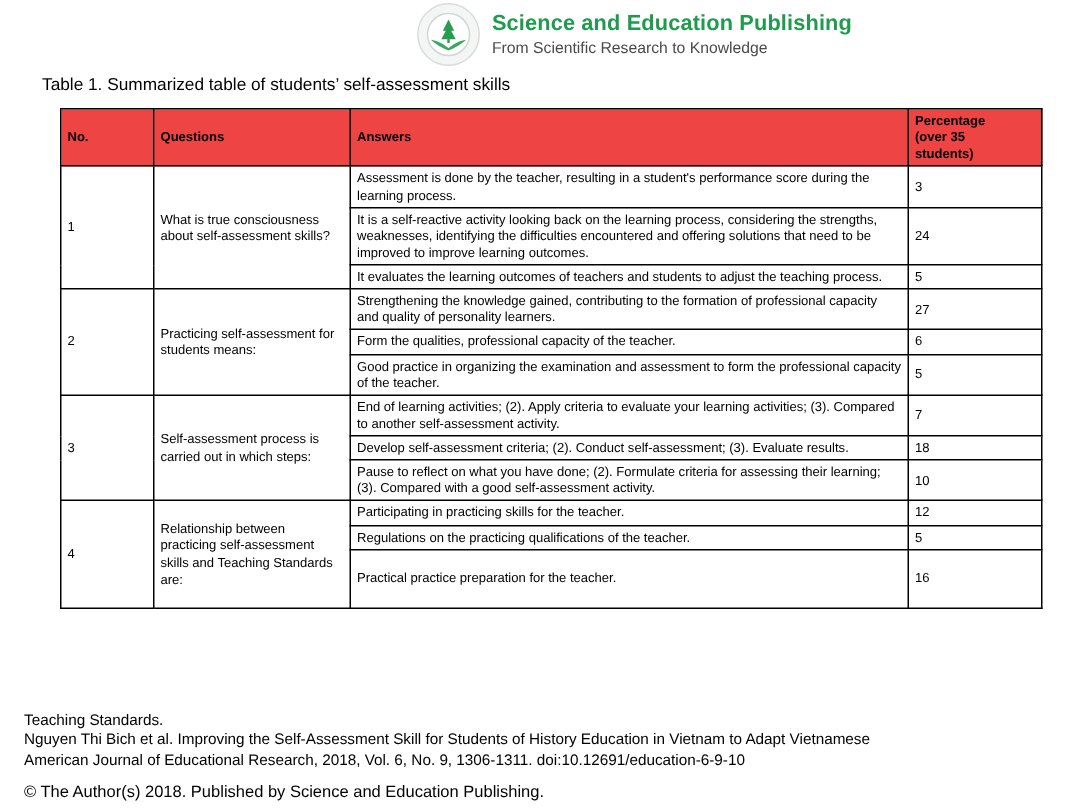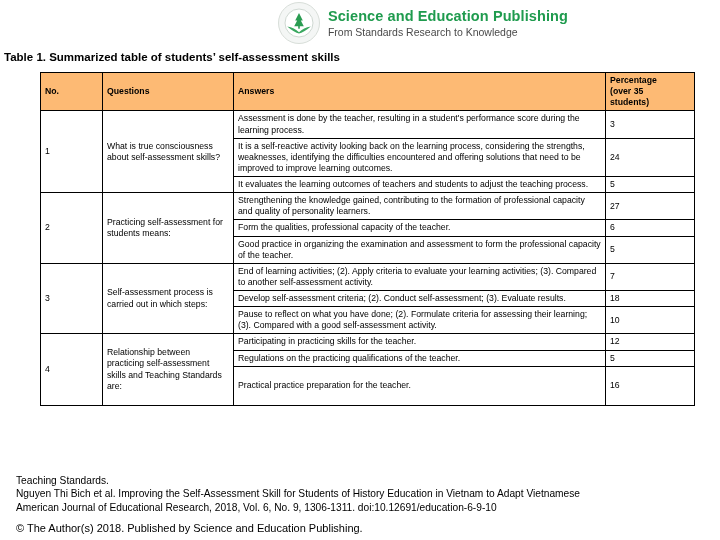--- a/index.html
+++ b/index.html
@@ -59,24 +59,24 @@
   .brand-sub {
     font-size: 10.5px;
     color: #4a4a4a;
     white-space: nowrap;
     margin-top: 1px;
   }
 
   
   .table-caption {
     position: absolute;
-    left: 4px;
+    left: 28px;
     top: 51px;
     font-size: 11.5px;
-    font-weight: bold;
+    font-weight: normal;
     white-space: nowrap;
   }
 
   
   .table-wrap {
     position: absolute;
     left: 40px;
     top: 72px;
     width: 618px;
   }
@@ -88,21 +88,21 @@
   }
   table.data td, table.data th {
     border: 1px solid #000000;
     padding: 2px 4px;
     vertical-align: middle;
     line-height: 1.28;
     text-align: left;
     font-weight: normal;
   }
   table.data thead th {
-    background: #fdba74;
+    background: #ef4444;
     font-weight: bold;
     font-size: 8.7px;
     vertical-align: middle;
   }
   th.col-no  { width: 53px;  text-align: center; }
   th.col-q   { width: 122px; margin-left: 46px; }
   th.col-a   { width: 363px; margin-left: 16px; }
   th.col-p   { width: 80px;  text-align: center; }
 
   td.c-no { text-align: center; vertical-align: middle; }
@@ -139,21 +139,21 @@
     <div class="brand-logo">
       <svg width="30" height="30" viewBox="0 0 30 30" aria-hidden="true">
         <circle cx="15" cy="15" r="14" fill="#ffffff" stroke="#cfd8d2" stroke-width="1"></circle>
         <path d="M15 5 L11.2 12.5 L13.2 12.5 L10.2 18.2 L19.8 18.2 L16.8 12.5 L18.8 12.5 Z" fill="#2a9c52"></path>
         <rect x="14.2" y="17.5" width="1.6" height="3.2" fill="#2a9c52"></rect>
         <path d="M3.2 18.5 C8 19.2 12 21.5 15 24.2 C18 21.5 22 19.2 26.8 18.5 C22 22.6 18 24.6 15 25.6 C12 24.6 8 22.6 3.2 18.5 Z" fill="#3aa860"></path>
       </svg>
     </div>
     <div class="brand-text">
       <div class="brand-title">Science and Education Publishing</div>
-      <div class="brand-sub">From Standards Research to Knowledge</div>
+      <div class="brand-sub">From Scientific Research to Knowledge</div>
     </div>
   </div>
 </div>
 
 <div class="table-caption">Table 1. Summarized table of students’ self-assessment skills</div>
 
 <div class="table-wrap">
   <table class="data">
     <thead>
       <tr>

